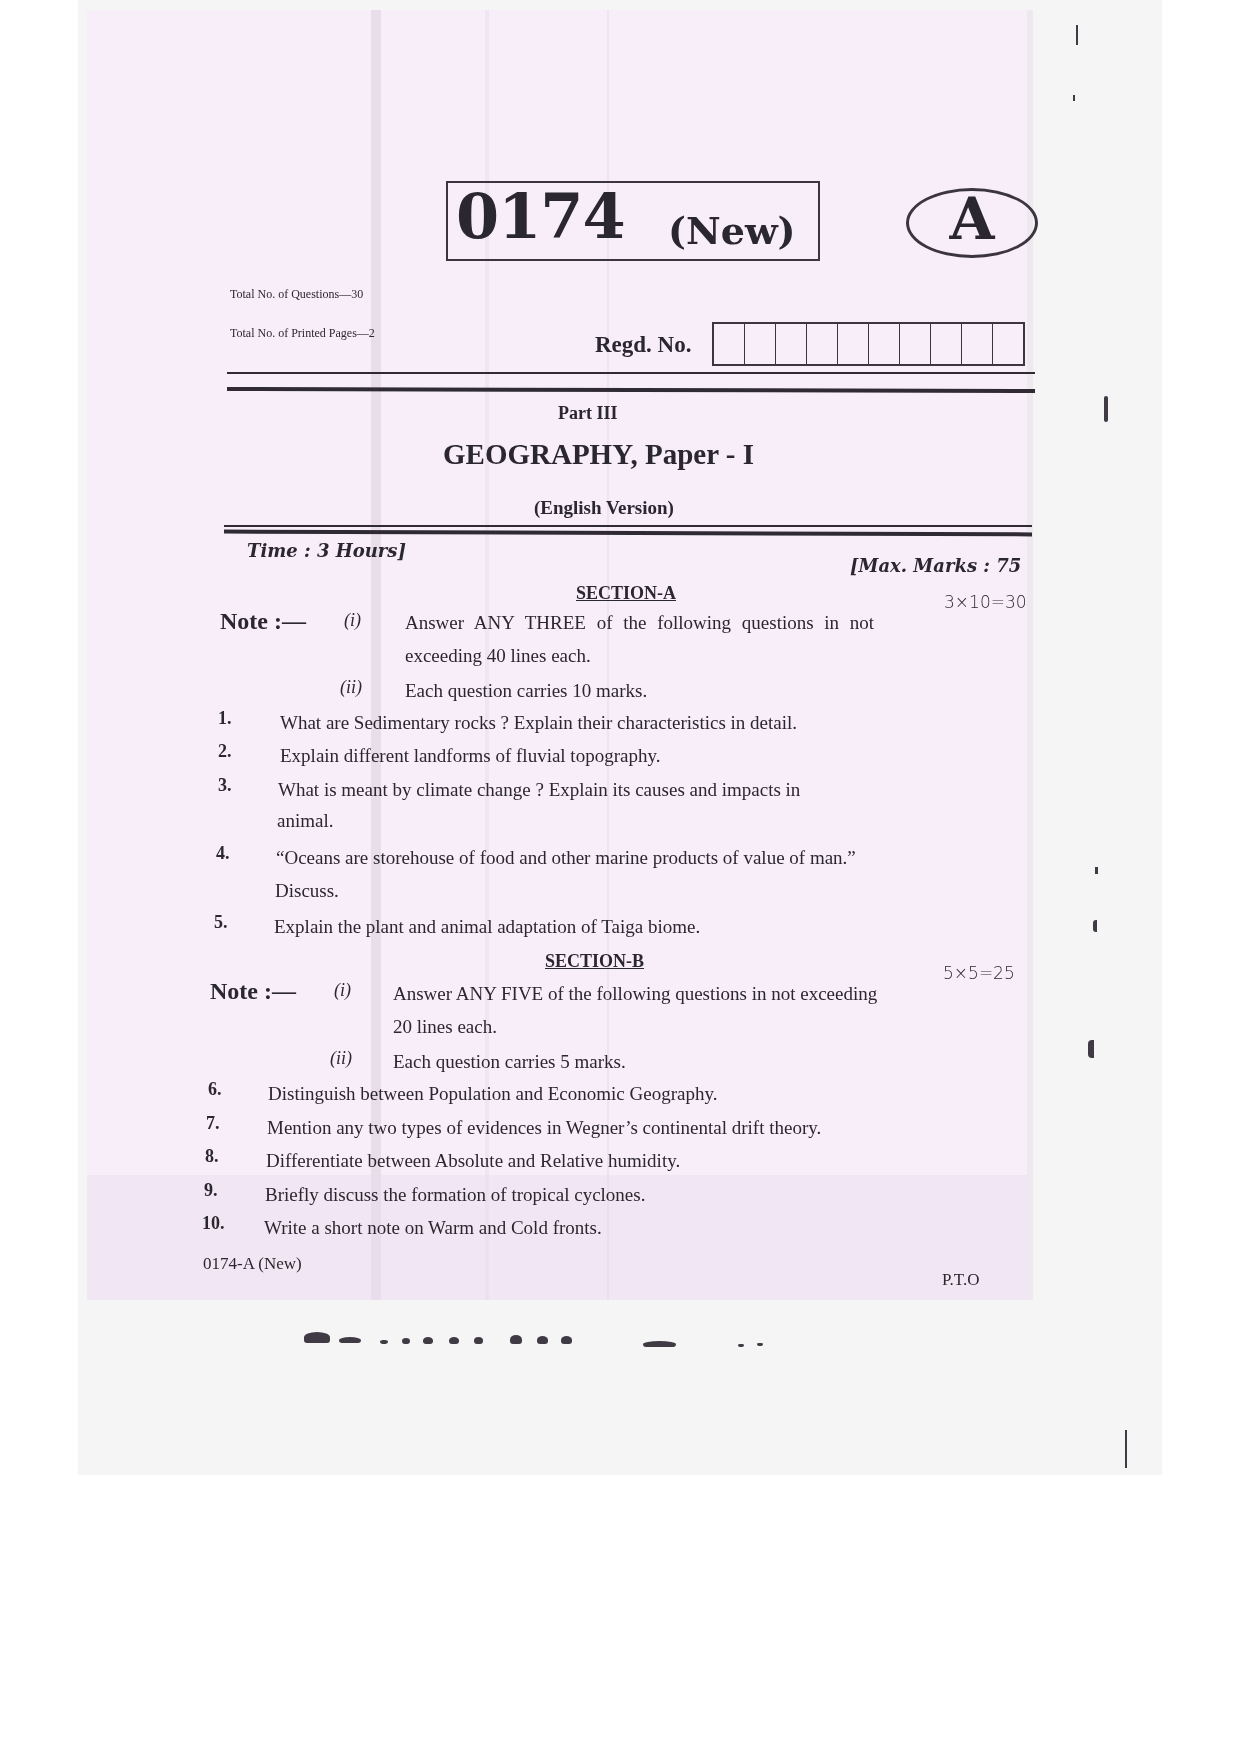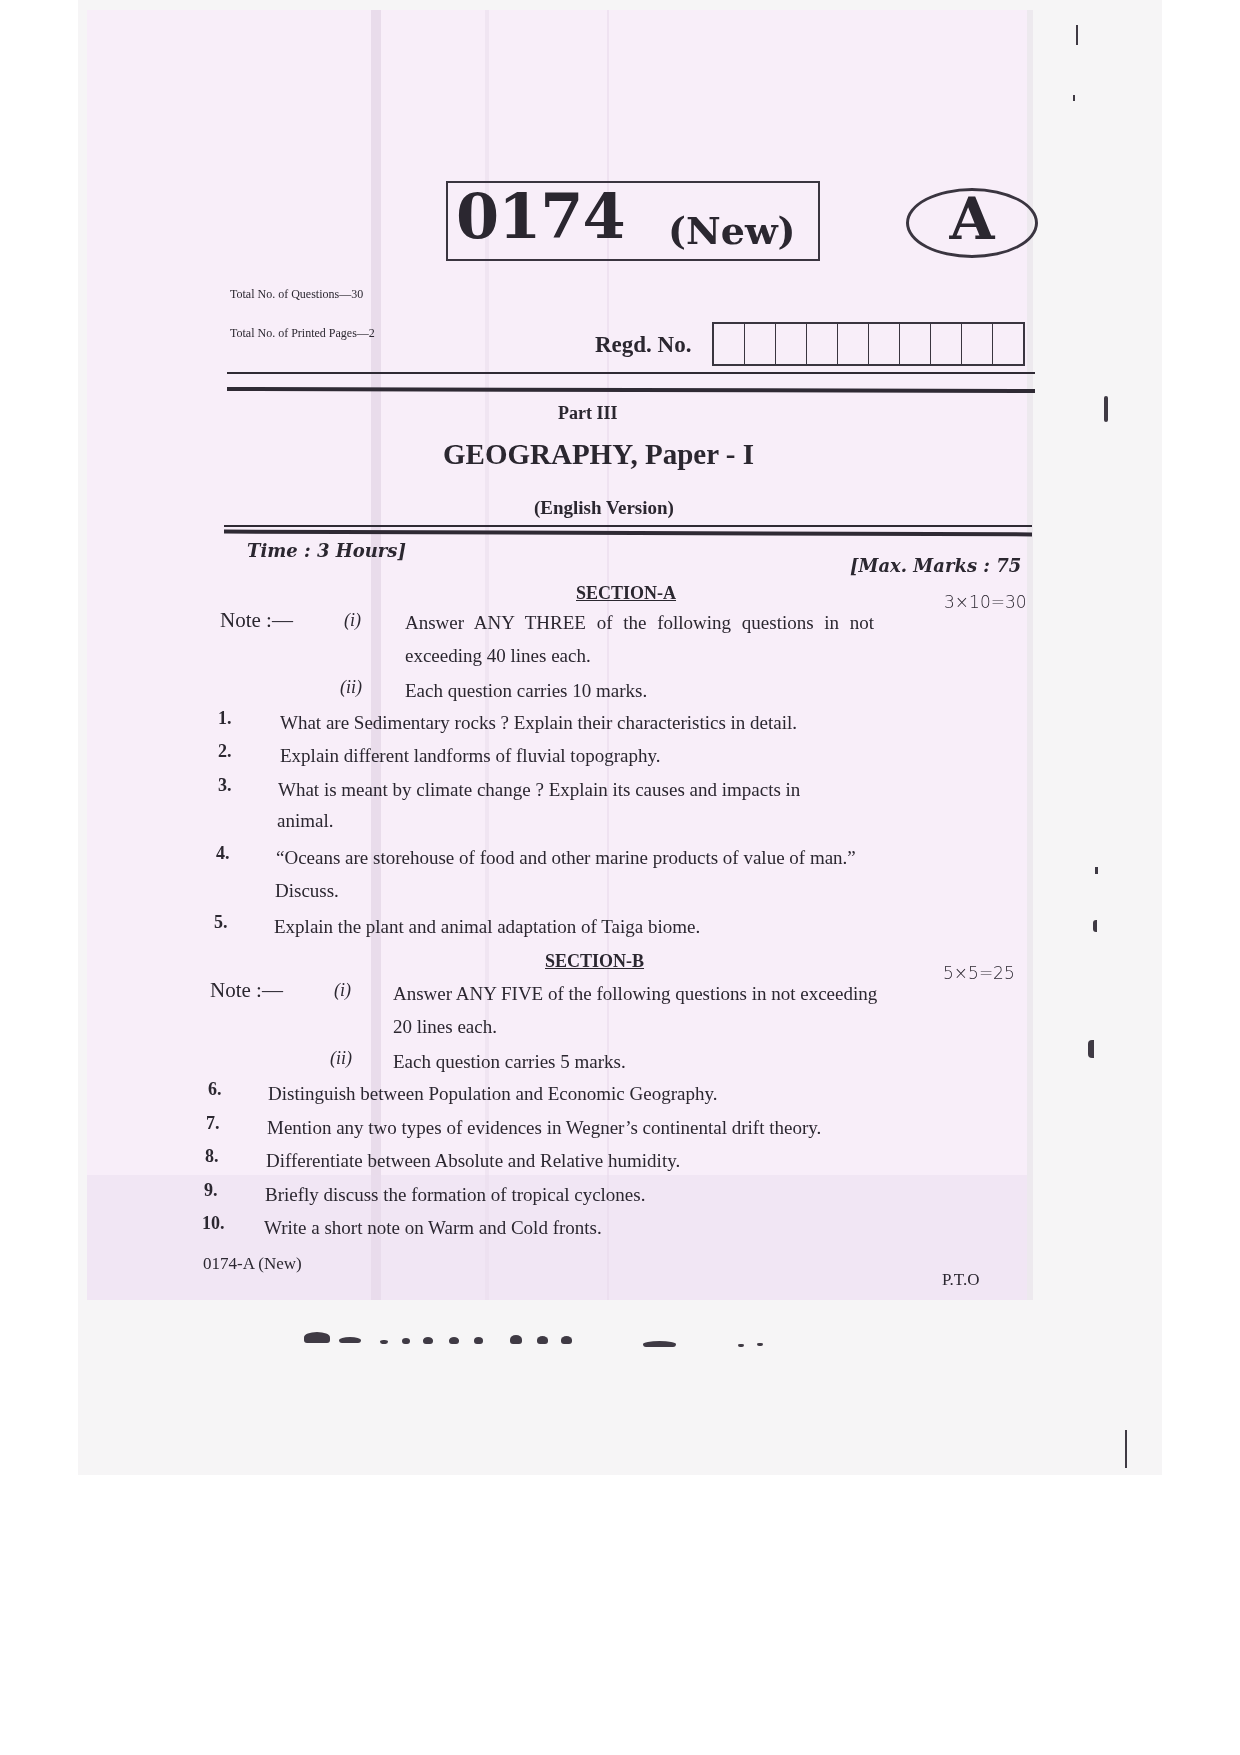--- a/index.html
+++ b/index.html
@@ -28,21 +28,21 @@
 
   .rule-thick { position: absolute; height: 4px; background: #2f2a34; }
   .rule-thin { position: absolute; height: 1.5px; background: #2f2a34; }
 
   .part { font-size: 18px; font-weight: bold; font-family: "Liberation Serif", serif; }
   .title { font-size: 29px; font-weight: bold; font-family: "Liberation Serif", serif; }
   .version { font-size: 19px; font-weight: bold; font-family: "Liberation Serif", serif; }
   .time, .maxm { font-size: 18px; font-weight: bold; font-style: italic; }
   .section { font-size: 18px; font-weight: bold; text-decoration: underline; font-family: "Liberation Serif", serif; }
   .marks-scheme { font-size: 17px; font-family: "DejaVu Sans", sans-serif; font-weight: 300; }
-  .note-label { font-size: 21px; font-weight: normal; font-family: "Liberation Serif", serif; }
+  .note-label { font-size: 24px; font-weight: bold; font-family: "Liberation Serif", serif; }
   .roman { font-size: 18px; font-style: italic; font-family: "Liberation Serif", serif; }
   .body-text { font-size: 19px; font-family: "Liberation Serif", serif; }
   .qnum { font-size: 18px; font-weight: bold; font-family: "Liberation Serif", serif; }
   .footer-code, .ptc { font-size: 17px; font-family: "Liberation Serif", serif; }
 
   .mark { position: absolute; background: #3f3a44; border-radius: 50% 50% 3px 3px; }
   .edge-mark { position: absolute; background: #3f3a44; }
 </style>
 </head>
 <body>

